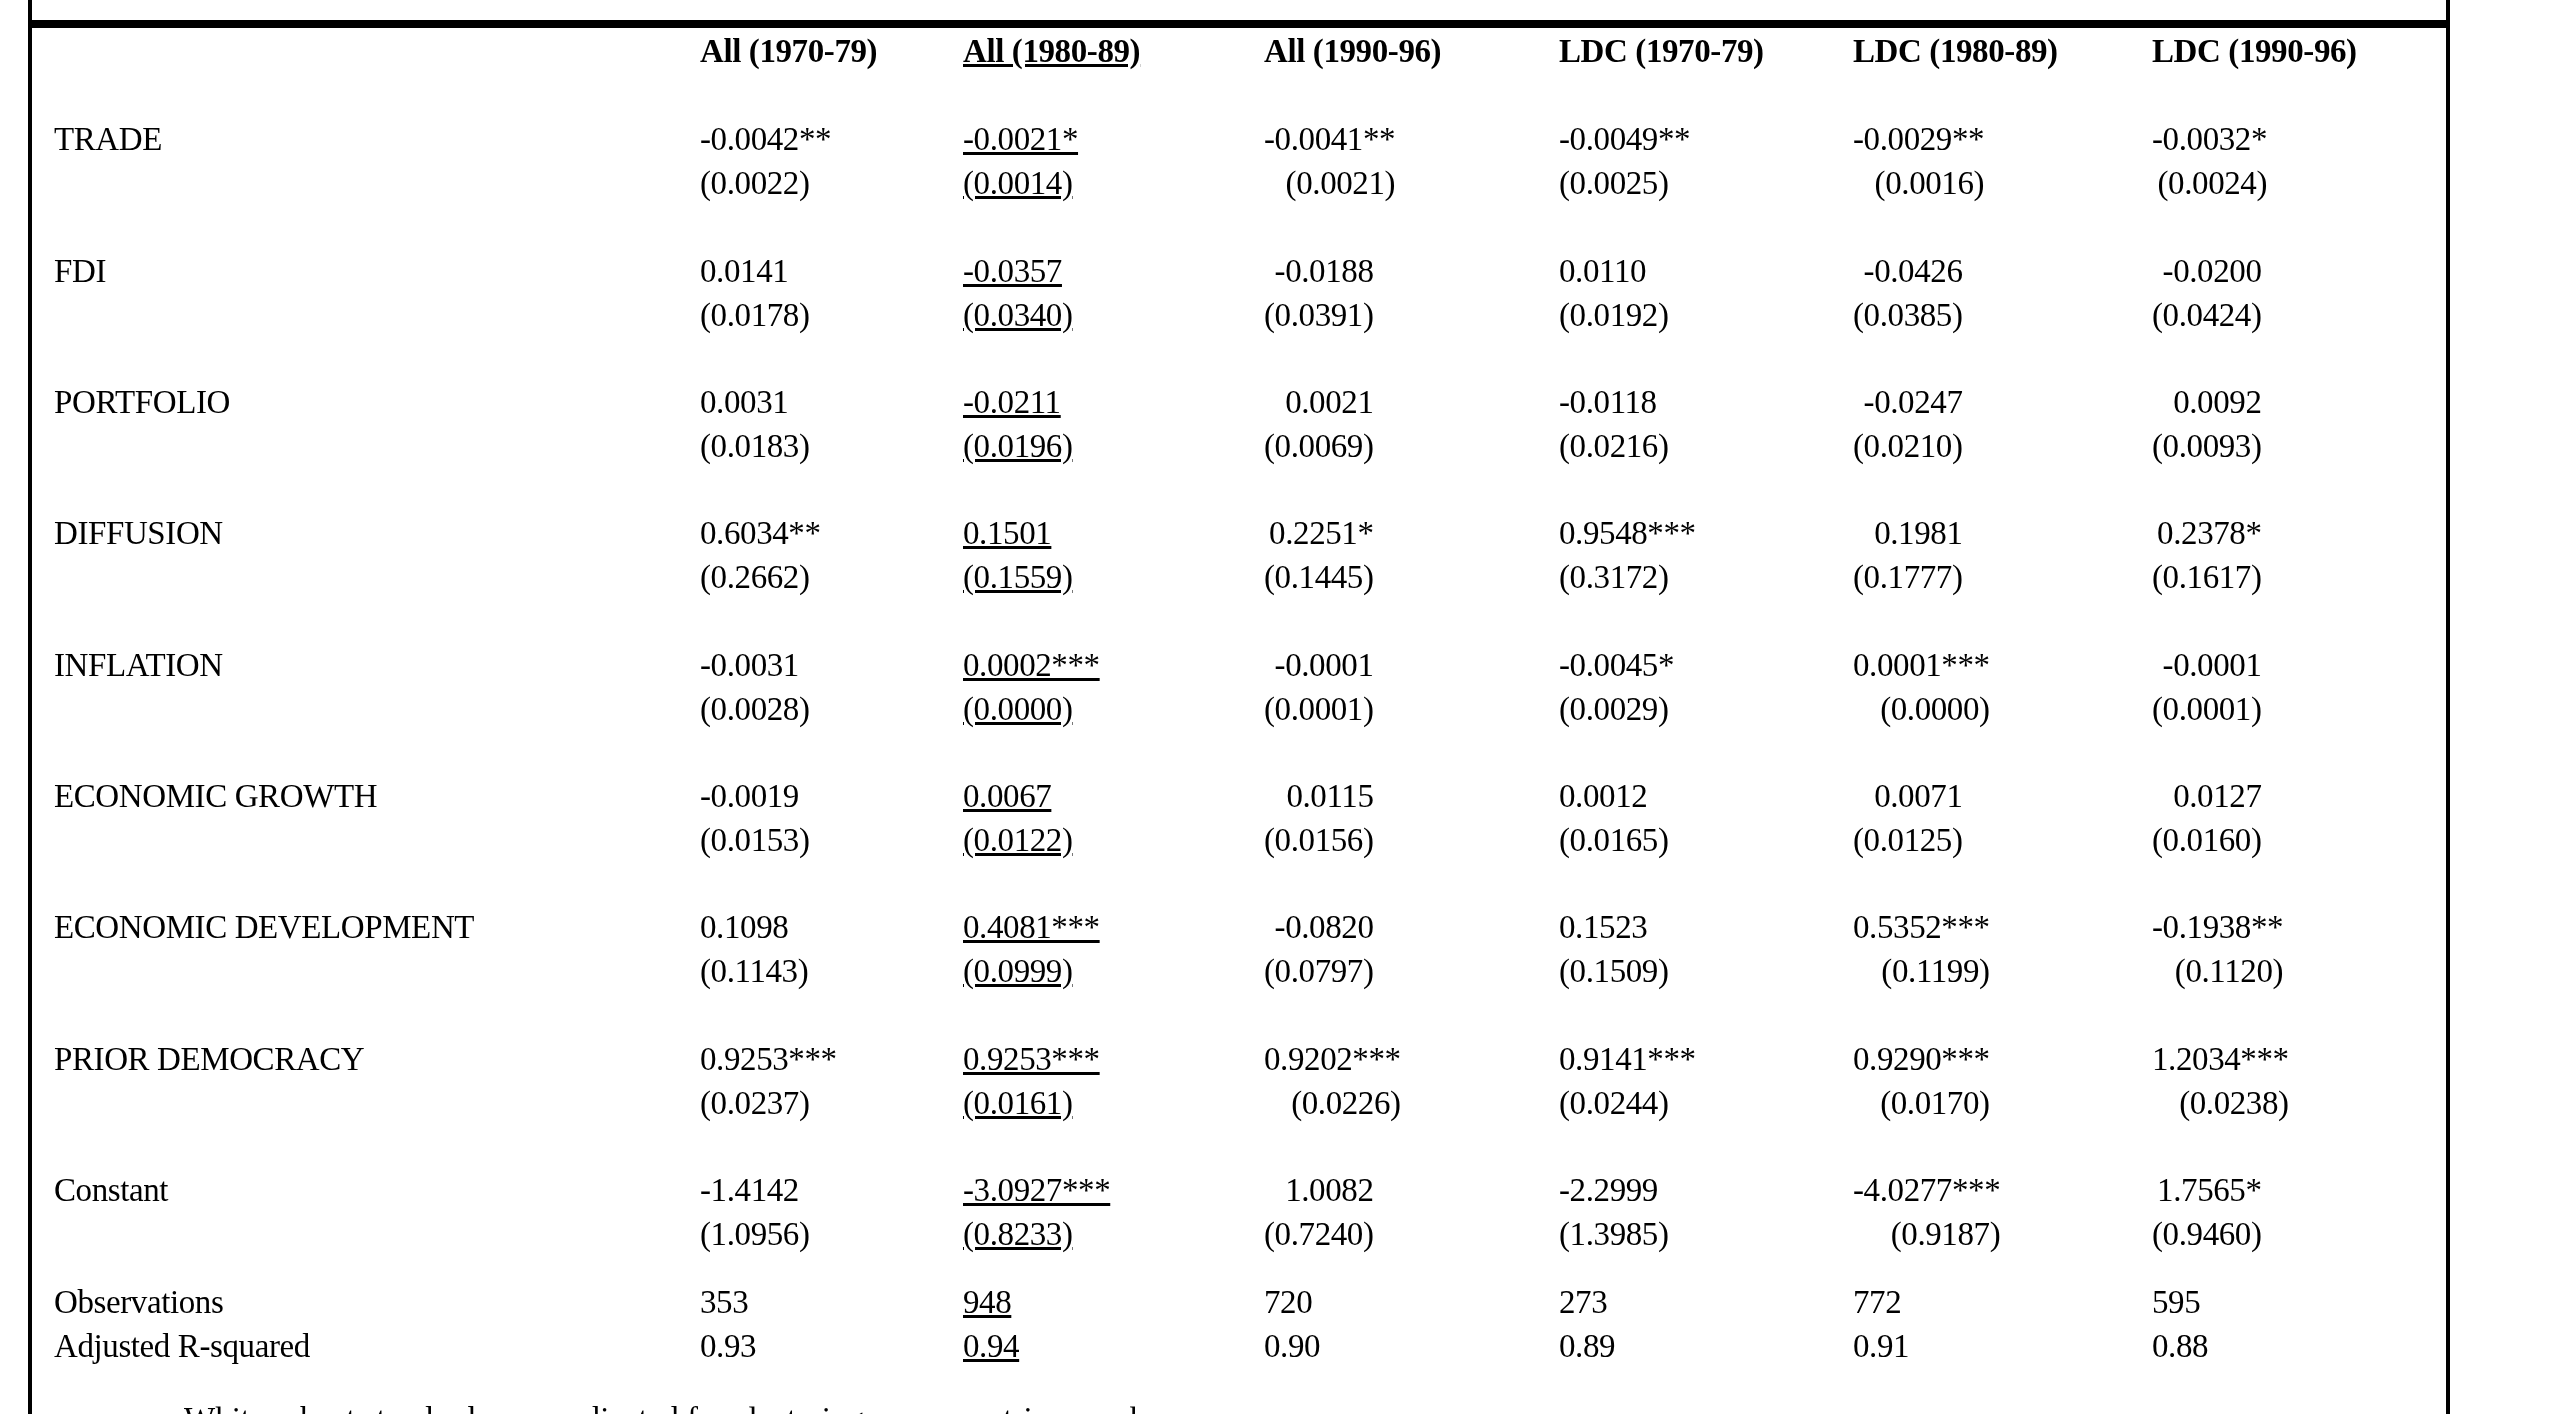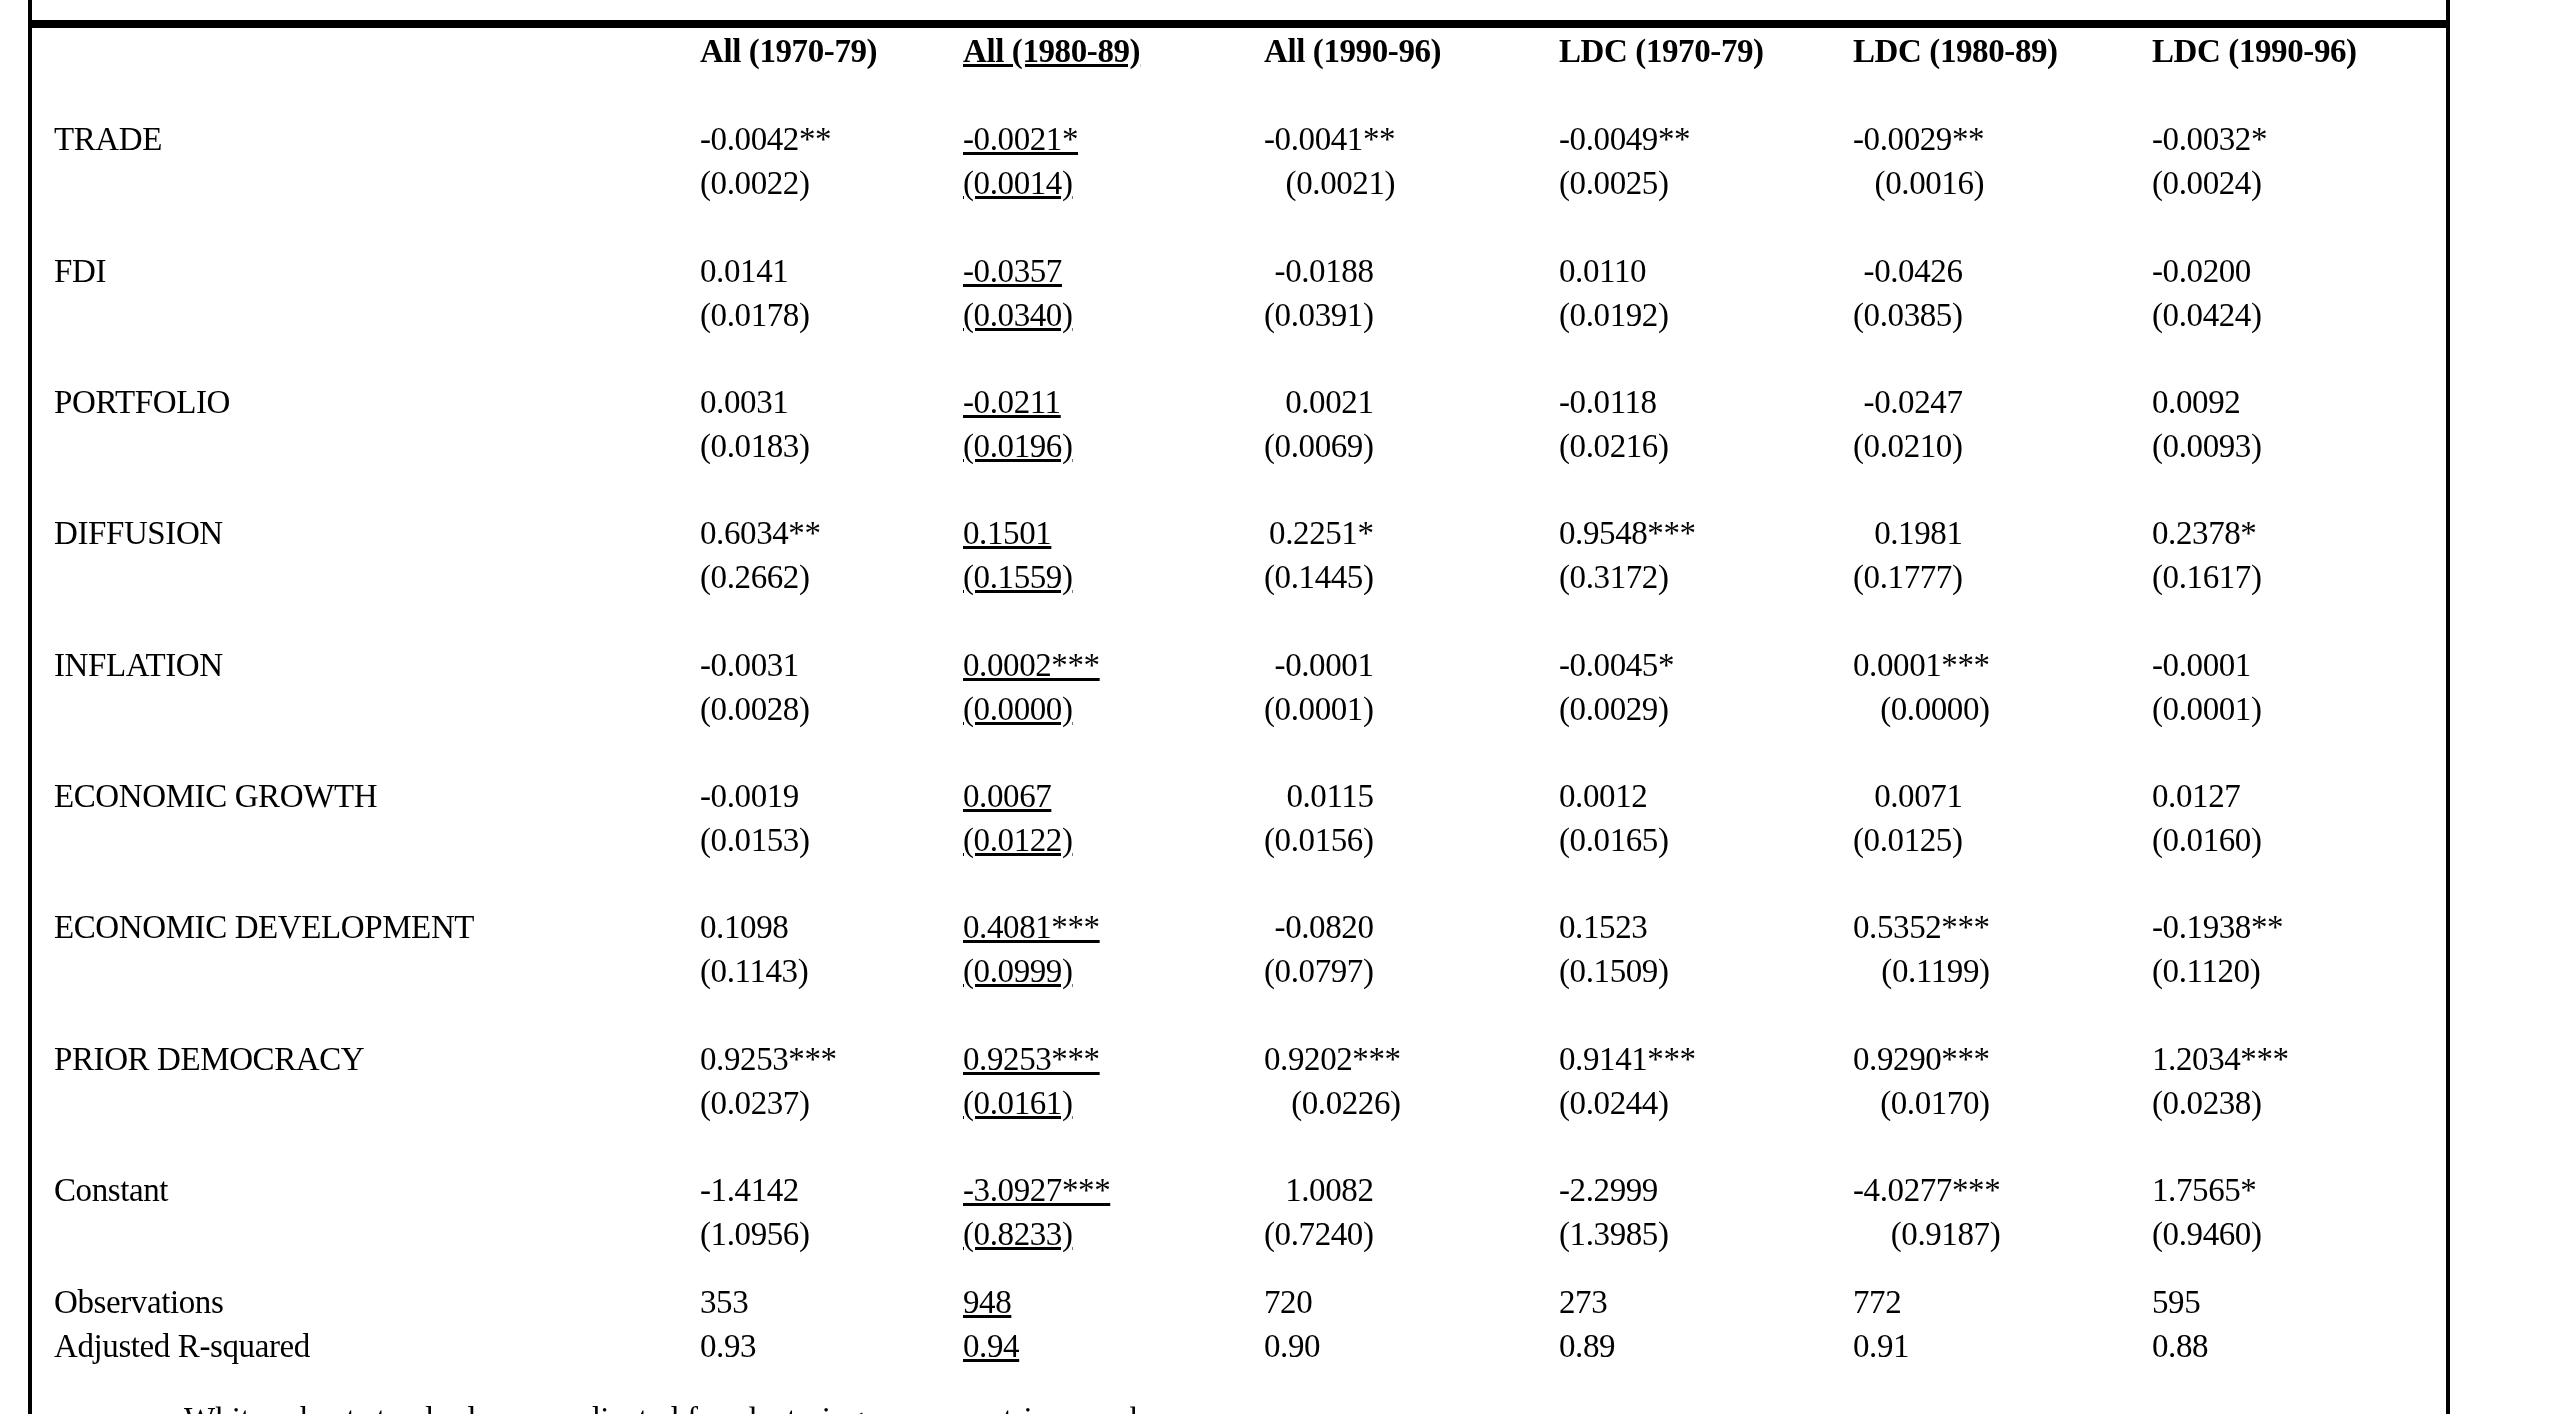--- a/index.html
+++ b/index.html
@@ -9,21 +9,21 @@
     font-family:"Liberation Serif", serif;
   }
   .vline { position:absolute; top:0; width:4.4px; height:1415px; background:#000; }
   .vline.left  { left:28px; }
   .vline.right { left:2446px; }
   .toprule { position:absolute; left:28px; top:20px; width:2422px; height:7.9px; background:#000; }
   .row  { position:absolute; left:0; width:2576px; }
   .cell { position:absolute; font-size:33px; line-height:44px; white-space:nowrap; letter-spacing:-0.4px; }
   .lc { left:54px; }
   .c0 { left:664px;margin-left:36px; }  .c1 { left:963px;text-decoration:underline; } .c2 { left:1264px;text-align:right; }
-  .c3 { left:1559px; } .c4 { left:1853px;text-align:right; } .c5 { left:2152px; }
+  .c3 { left:1559px; } .c4 { left:1853px;text-align:right; } .c5 { left:2152px;text-align:right; }
   .hd { font-weight:bold; }
   .coef, .se { display:block; }
   .footnote { position:absolute; left:184px; top:1399px; font-size:33px; line-height:40px; white-space:nowrap; }
 </style>
 </head>
 <body>
 
 <div class="page">
   <div class="vline left"></div>
   <div class="vline right"></div>

